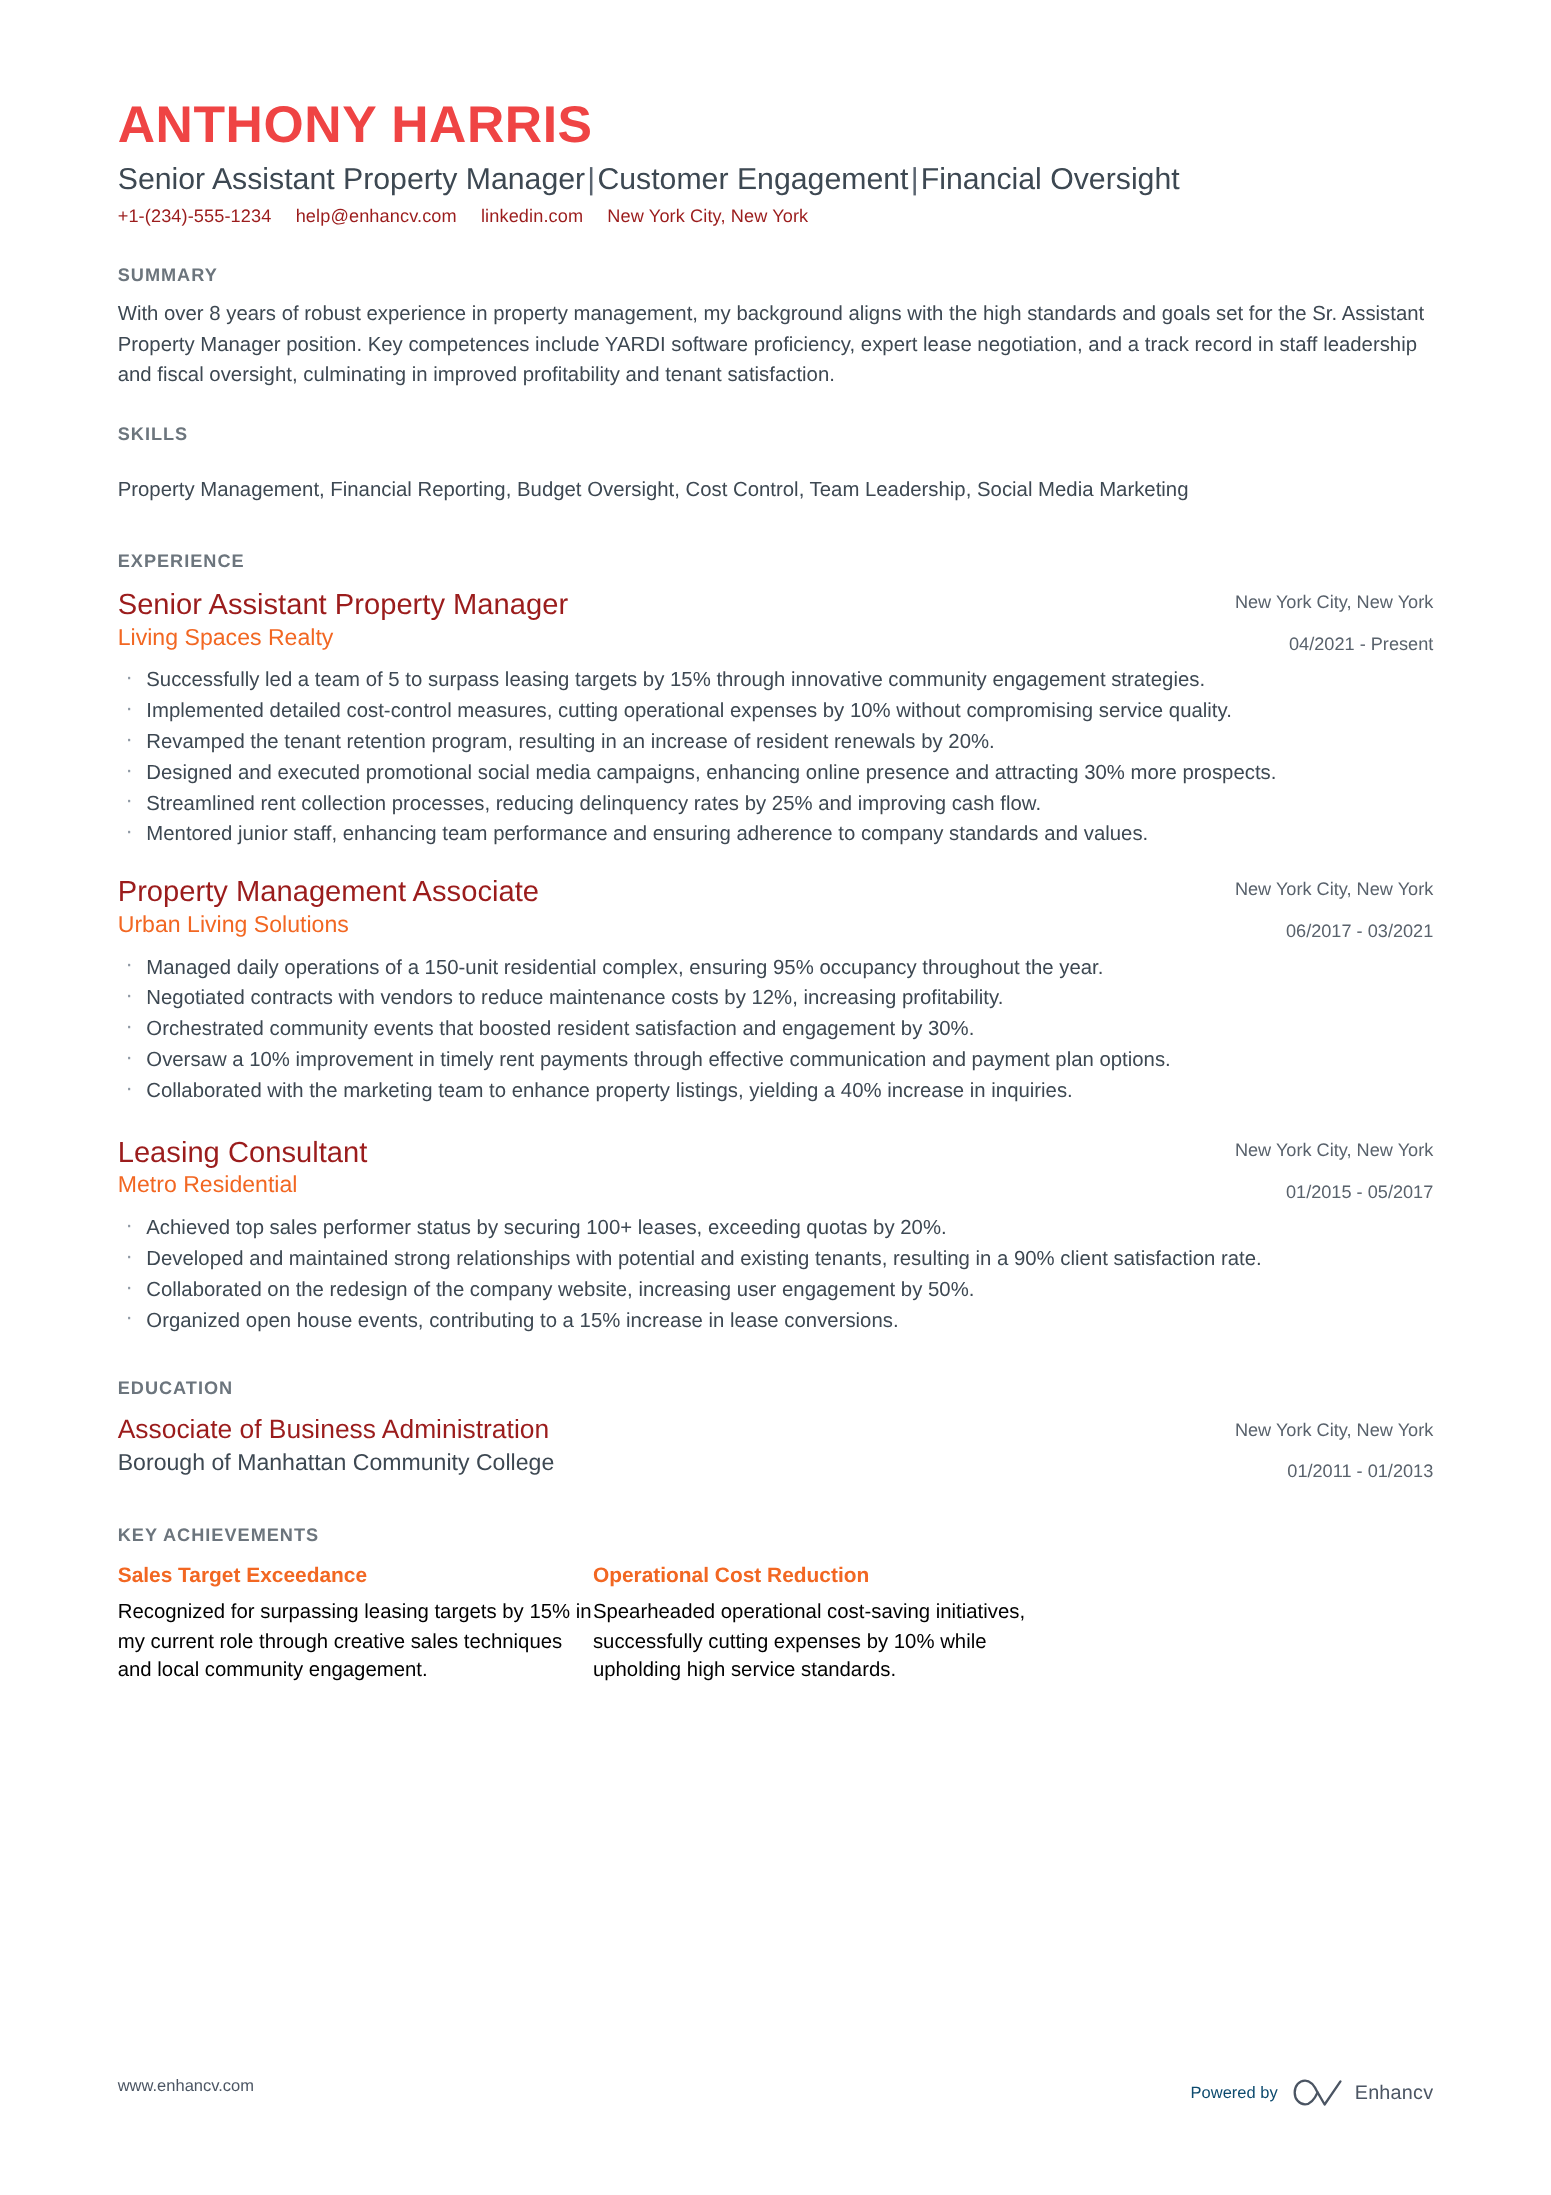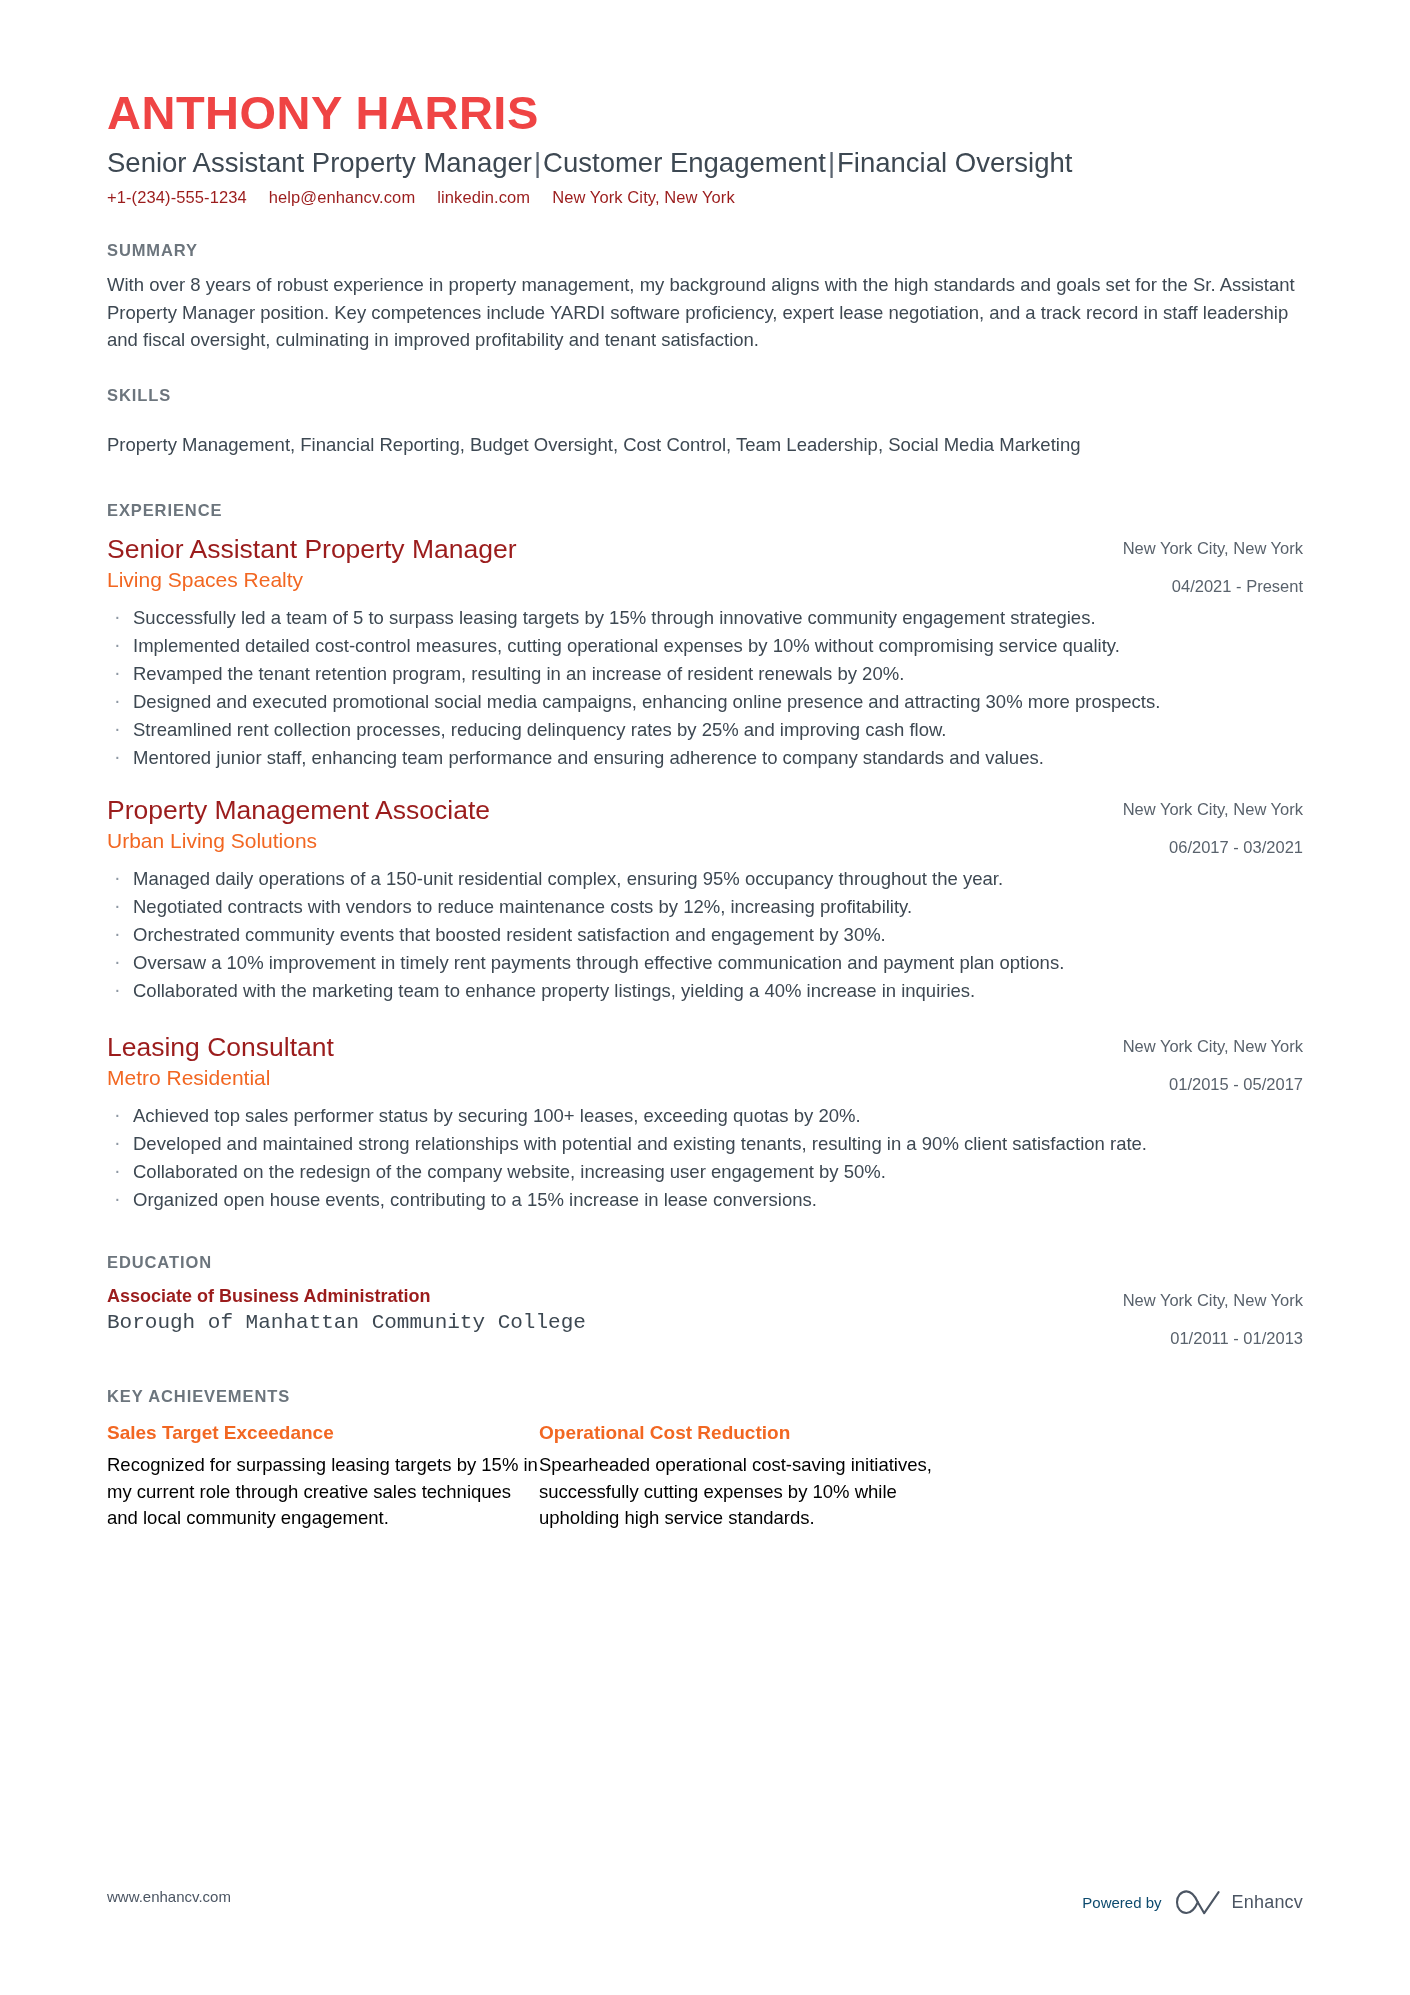--- a/index.html
+++ b/index.html
@@ -136,32 +136,31 @@
     position: absolute;
     left: 7px;
     top: -2px;
     color: #8e98a3;
     font-size: 20px;
     line-height: 1.46;
   }
 
   
   .edu-title {
-    font-size: 18px;
-    font-weight: 700;
+    font-size: 24px;
+    font-weight: 400;
     color: #9b1c1c;
     line-height: 1.16;
     margin: 0;
   }
   .edu-school {
     font-size: 21px;
     color: #3d4852;
     line-height: 1.26;
     margin: 3px 0 0 0;
-    font-family: Liberation Mono, monospace;
   }
 
   
   .ka-grid {
     display: flex;
     margin-top: 16px;
   }
   .ka-col { width: 432px; }
   .ka-title {
     font-size: 19px;

